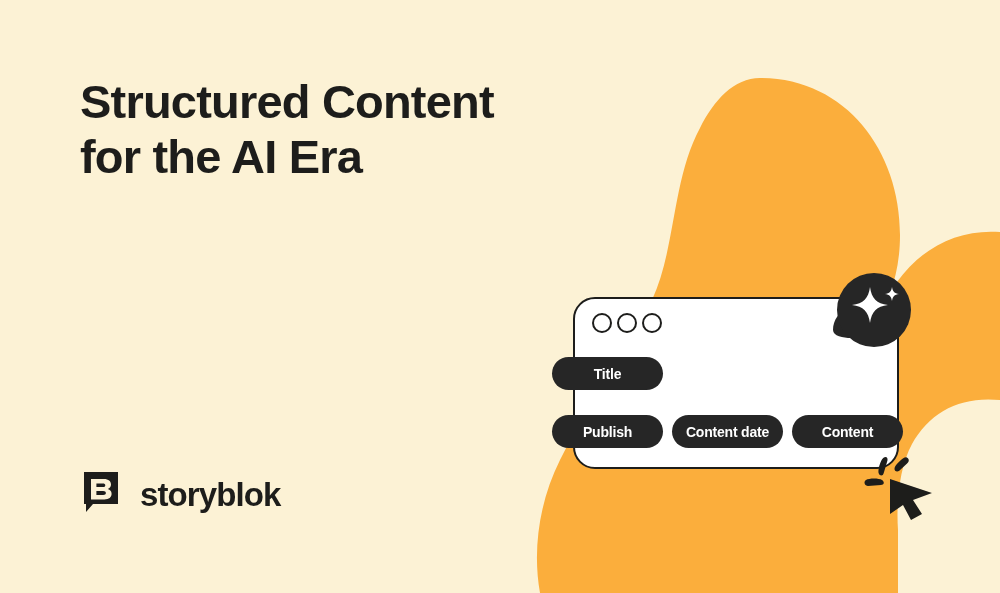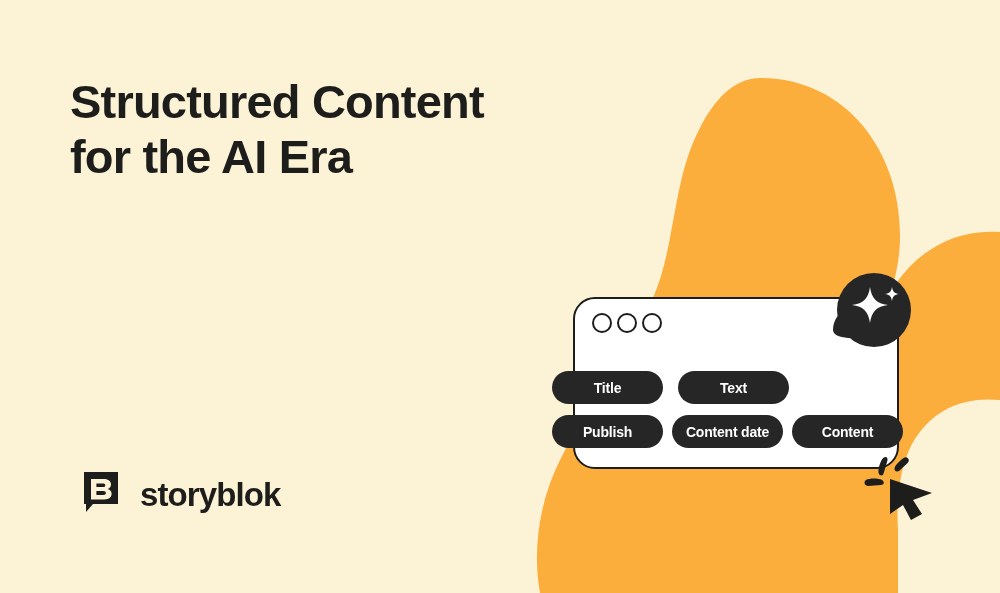--- a/index.html
+++ b/index.html
@@ -20,21 +20,21 @@
   
   #blob-layer {
     position:absolute; inset:0;
     width:1000px; height:593px;
     pointer-events:none;
   }
 
   
   #headline {
     position:absolute;
-    left:70px; top:74px;
+    left:80px; top:74px;
     width:520px;
     font-size:47px;
     line-height:55px;
     font-weight:bold;
     letter-spacing:-0.8px;
     color:#1D1D1B;
   }
   #headline .ln { display:block; white-space:pre; }
 
   
@@ -80,21 +80,21 @@
   }
 
   
   .pill-row {
     position:absolute;
     left:552px;
     width:352px;
     display:flex;
     gap:9px;
   }
-  .pill-row.r1 { top:371px;gap:15px; }
+  .pill-row.r1 { top:357px;gap:15px; }
   .pill-row.r2 { top:415px; }
 
   .pill {
     width:111px;
     height:33px;
     border-radius:17px;
     background:#262626;
     color:#FFFFFF;
     font-size:14px;
     font-weight:bold;
@@ -148,21 +148,20 @@
   <div id="card">
     <div id="dots">
       <span class="dot"></span>
       <span class="dot"></span>
       <span class="dot"></span>
     </div>
   </div>
 
   <div class="pill-row r1">
     <div class="pill">Title</div>
-    <div class="pill">Text</div>
   </div>
 
   <div class="pill-row r2">
     <div class="pill">Publish</div>
     <div class="pill">Content date</div>
     <div class="pill">Content</div>
   </div>
 
   <svg id="ai-badge" viewBox="0 0 84 84" aria-hidden="true">
     <path d="M4 62 C 4 52, 10 44, 18 42 L 30 50 L 22 70 C 14 70, 4 68, 4 62 Z" fill="#262626"></path>

